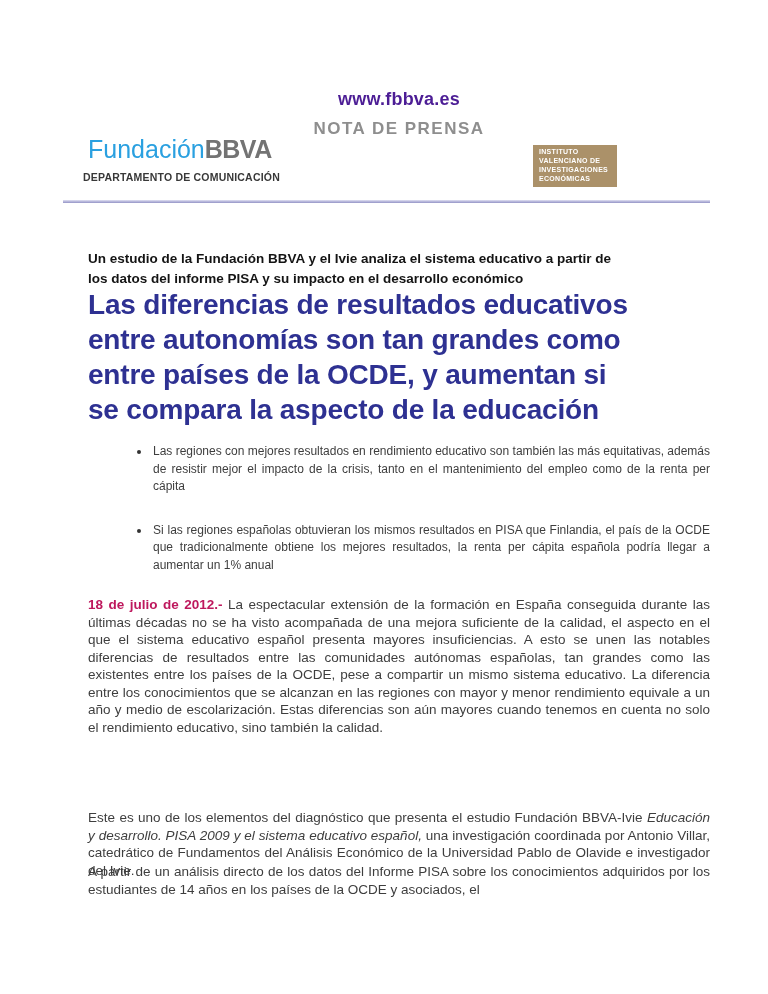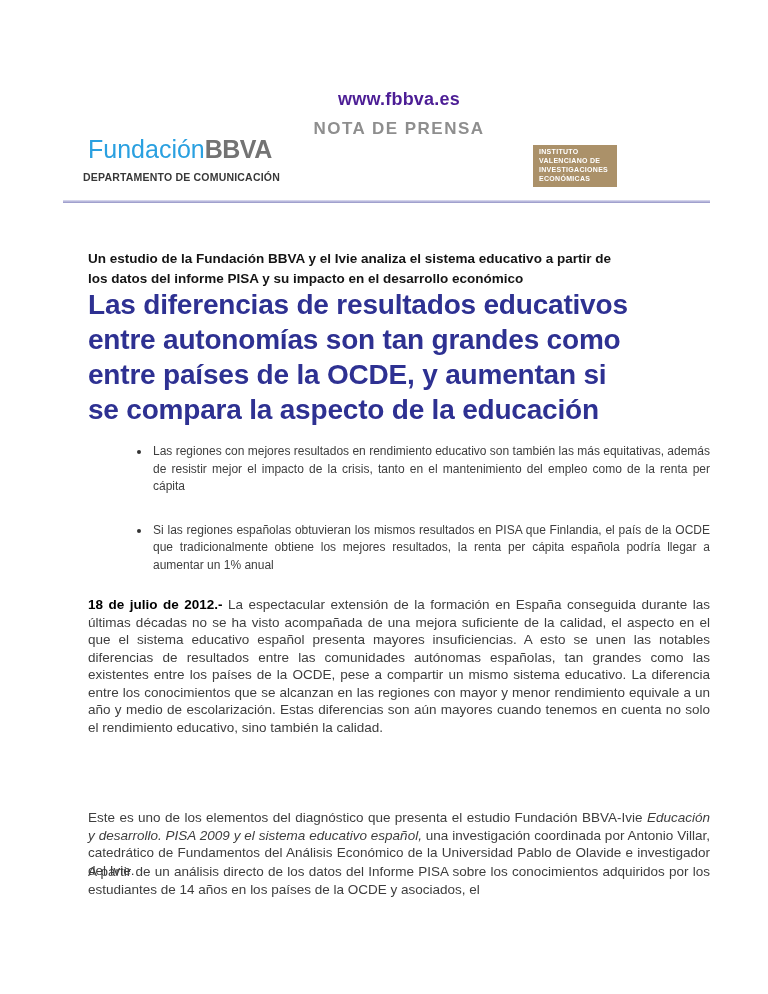--- a/index.html
+++ b/index.html
@@ -87,21 +87,21 @@
     width: 4px; height: 4px; border-radius: 50%; background: #333333;
   }
   .body-para {
     position: absolute; left: 88px; width: 622px;
     font-size: 13.5px; color: #3e3e3e; line-height: 17.5px;
     text-align: justify;
   }
   .para-1 { top: 596px; }
   .para-2 { top: 778px; margin-top: 31px; }
   .para-3 { top: 863px; }
-  .date-bold { font-weight: bold; color: #000000; }
+  .date-bold { font-weight: bold; color: #be185d; }
   .italic { font-style: italic; }
 </style>
 </head>
 <body>
 
 <div class="page">
 
   <a class="website-link" href="#">www.fbbva.es</a>
 
   <div class="press-note">NOTA DE PRENSA</div>

